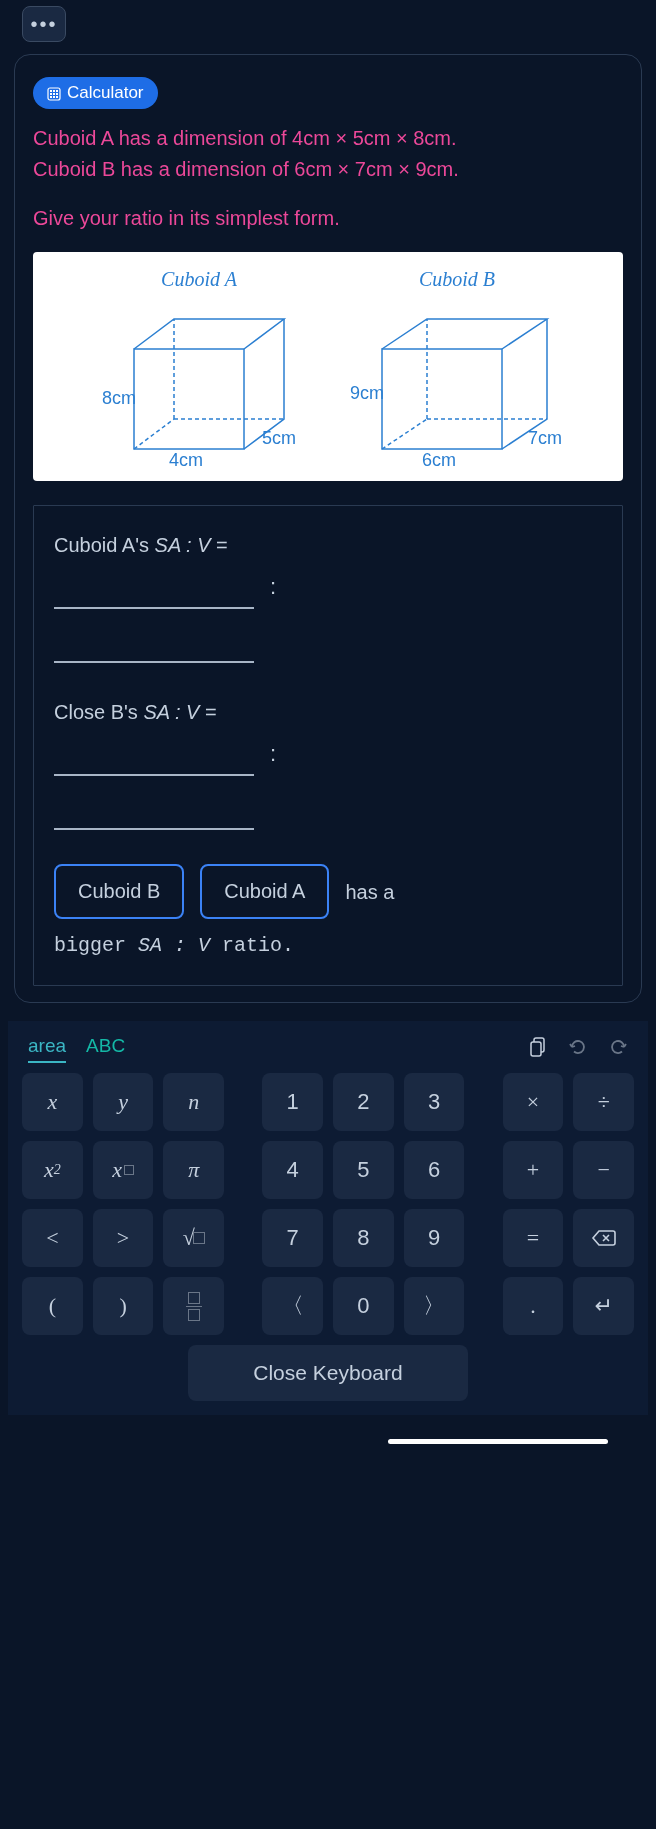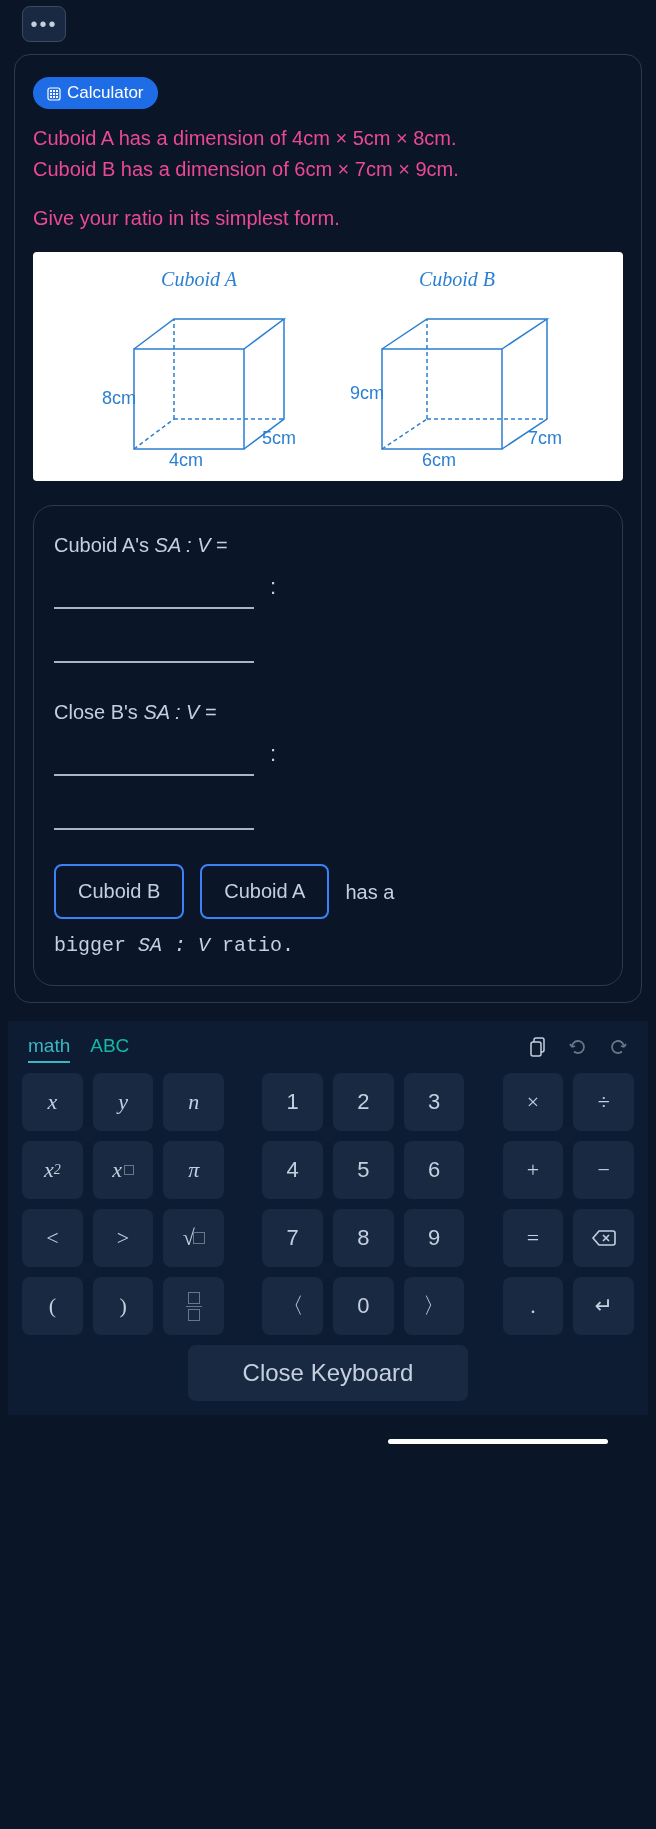--- a/index.html
+++ b/index.html
@@ -48,21 +48,21 @@
       border-radius: 4px;
       padding: 16px 10px 12px;
       margin: 12px 0 24px;
     }
     .diagram-row { display: flex; gap: 28px; justify-content: center; }
     .cuboid-fig { text-align: center; }
     .cuboid-title { font-size: 20px; font-style: italic; margin-bottom: 8px; font-family: serif; }
     .cuboid-svg { display: block; }
     .answer-area {
       border: 1px solid #2a3a52;
-      border-radius: 20px;
+      border-radius: 1px;
       padding: 24px 20px;
       font-size: 20px;
       line-height: 1.5;
     }
     .answer-row { margin-bottom: 34px; }
     .sa-label { font-style: italic; }
     .ratio-line { display: flex; align-items: flex-end; gap: 16px; margin-top: 10px; }
     .blank { display: inline-block; width: 200px; border-bottom: 2px solid #a8b5c6; height: 28px; }
     .colon { font-size: 22px; padding-bottom: 6px; }
     .choice-row { display: flex; align-items: center; gap: 16px; flex-wrap: wrap; margin-top: 10px; }
@@ -108,21 +108,21 @@
     .sub-box { font-size: 12px; border: 1px solid #6a7688; width: 10px; height: 10px; display: inline-block; margin-left: 2px; vertical-align: super; }
     .sqrt-box { display: inline-flex; align-items: center; }
     .frac-box { display: flex; flex-direction: column; align-items: center; font-size: 10px; gap: 2px; }
     .small-box { width: 12px; height: 12px; border: 1px solid #6a7688; }
     .frac-line { width: 16px; height: 1px; background: #6a7688; }
     .close-kb {
       background: #1a2942;
       border-radius: 8px;
       height: 56px;
       display: flex; align-items: center; justify-content: center;
-      font-size: 24px;
+      font-size: 21px;
       margin-top: 10px;
       cursor: pointer;
       width: 280px;
       margin-left: auto; margin-right: auto; text-align: center;
     }
     .home-bar {
       width: 220px; height: 5px;
       background: #fff;
       border-radius: 3px;
       margin: 24px auto 8px auto;
@@ -238,21 +238,21 @@
         <span>bigger  </span>
         <span class="sa-label">SA : V</span>
         <span>  ratio.</span>
       </div>
     </div>
   </div>
 
   <div class="keyboard">
     <div class="kb-tabs">
       <div class="kb-tabs-left">
-        <span class="tab active">math</span>
+        <span class="tab active">area</span>
         <span class="tab">ABC</span>
       </div>
       <div class="kb-tabs-right">
         <span class="active-icon">
           <svg width="18" height="20" viewBox="0 0 18 20" fill="none" stroke="currentColor" stroke-width="1.5">
               <rect x="4" y="1" width="10" height="14" rx="2"></rect>
               <rect x="1" y="5" width="10" height="14" rx="2" fill="#0d1b33"></rect>
             </svg>
         </span>
         <span>

